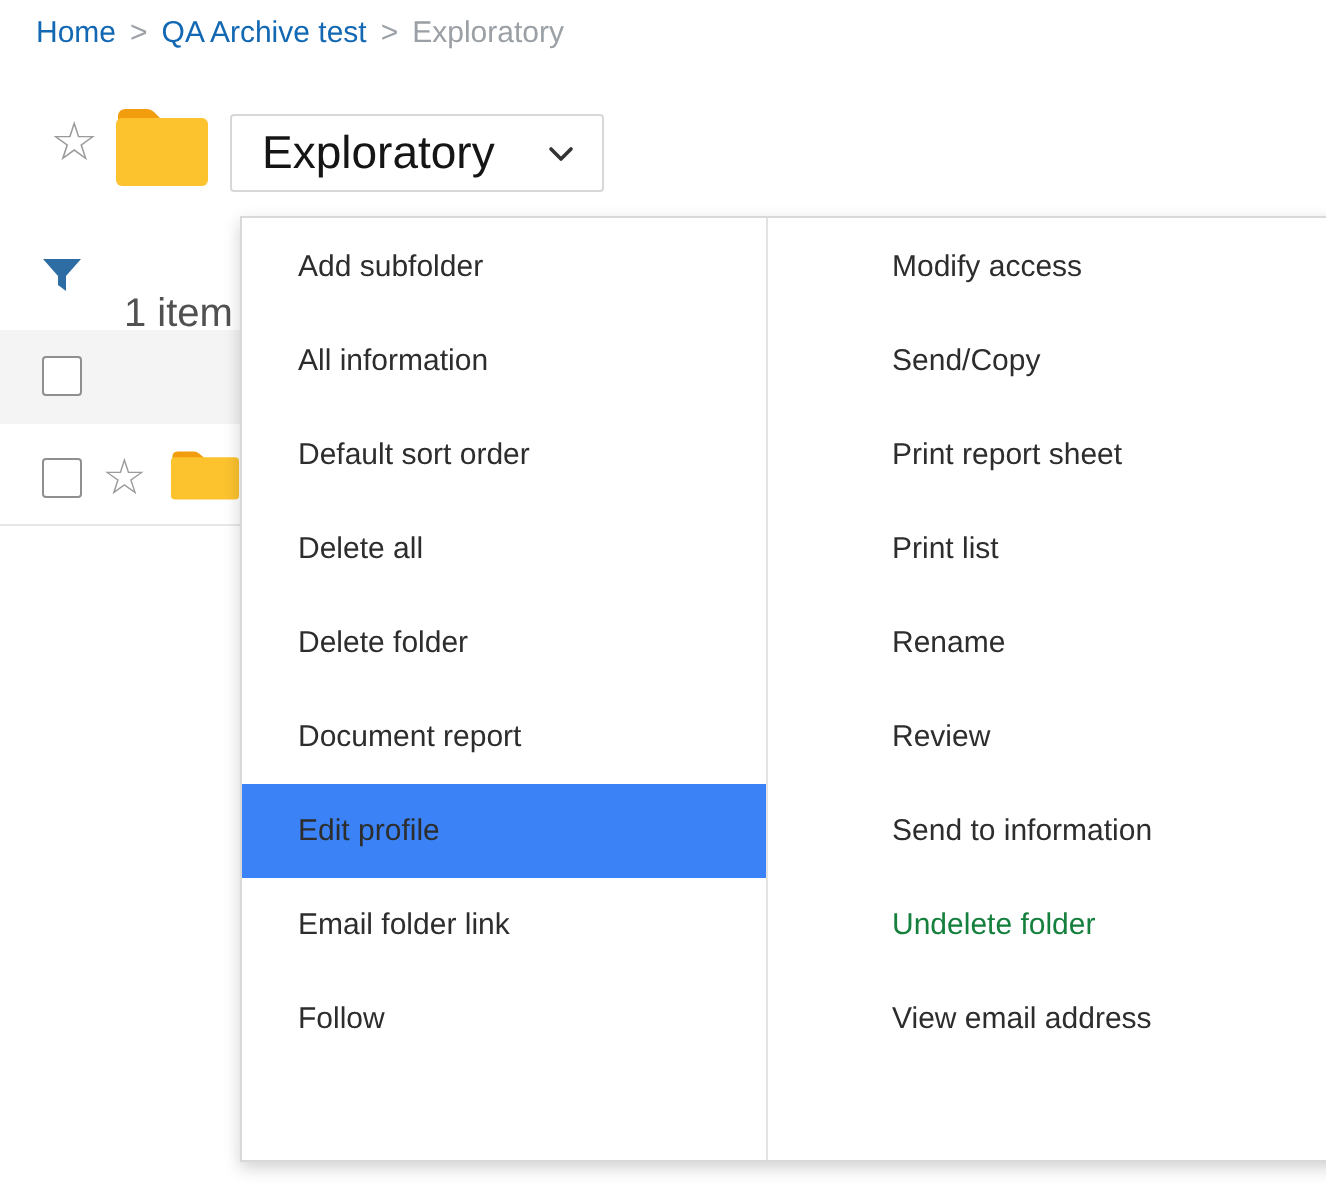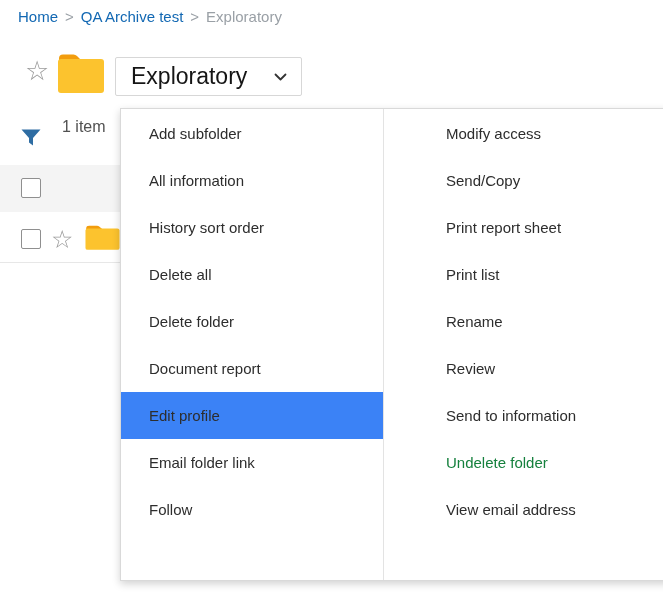--- a/index.html
+++ b/index.html
@@ -17,21 +17,21 @@
               color:#9b9b9b; cursor:pointer; user-select:none; }
   .big-folder { position:absolute; left:56px; top:50px; }
   .title-btn { position:absolute; left:115px; top:57px; width:187px; height:39px;
                border:1px solid #d7d7d7; border-radius:2px; background:#fff;
                display:flex; align-items:center; justify-content:space-between;
                padding:0 14px 0 15px; box-sizing:border-box; cursor:pointer; }
   .title-btn .label { font-size:23px; color:#151515; }
 
   
   .filter { position:absolute; left:21px; top:129px; cursor:pointer; }
-  .item-count { position:absolute; left:62px; top:118px; font-size:16px; color:#515151; }
+  .item-count { position:absolute; left:62px; top:146px; font-size:20px; color:#515151; }
 
   
   .list-header { position:absolute; left:0; top:165px; width:663px; height:47px; background:#f4f4f4; }
   .checkbox { width:20px; height:20px; background:#fff; border:1px solid #8f8f8f;
               border-radius:2px; box-sizing:border-box; cursor:pointer; }
   .list-header .checkbox { position:absolute; left:21px; top:13px; }
   .list-row { position:absolute; left:0; top:212px; width:663px; height:50px;
               background:#fff; border-bottom:1px solid #e7e7e7; }
   .list-row .checkbox { position:absolute; left:21px; top:17px; }
   .row-star { position:absolute; left:51px; top:15px; font-size:25px; line-height:1;
@@ -90,21 +90,21 @@
     <svg class="row-folder" width="37" height="28" viewBox="0 0 50 45" preserveAspectRatio="none">
       <path d="M3 16 L3 8.5 Q3 4.5 7 4.5 L17.5 4.5 Q19.5 4.5 21 6 L26.5 11.5 L26.5 16 Z" fill="#f29d0e"></path>
       <rect x="2" y="9" width="46" height="34" rx="3" fill="#fcc32e"></rect>
     </svg>
   </div>
 
   <div class="menu">
     <div class="menu-col left">
       <div class="menu-item">Add subfolder</div>
       <div class="menu-item">All information</div>
-      <div class="menu-item">History sort order</div>
+      <div class="menu-item">Default sort order</div>
       <div class="menu-item">Delete all</div>
       <div class="menu-item">Delete folder</div>
       <div class="menu-item">Document report</div>
       <div class="menu-item highlighted">Edit profile</div>
       <div class="menu-item">Email folder link</div>
       <div class="menu-item">Follow</div>
     </div>
     <div class="menu-col right">
       <div class="menu-item">Modify access</div>
       <div class="menu-item">Send/Copy</div>

